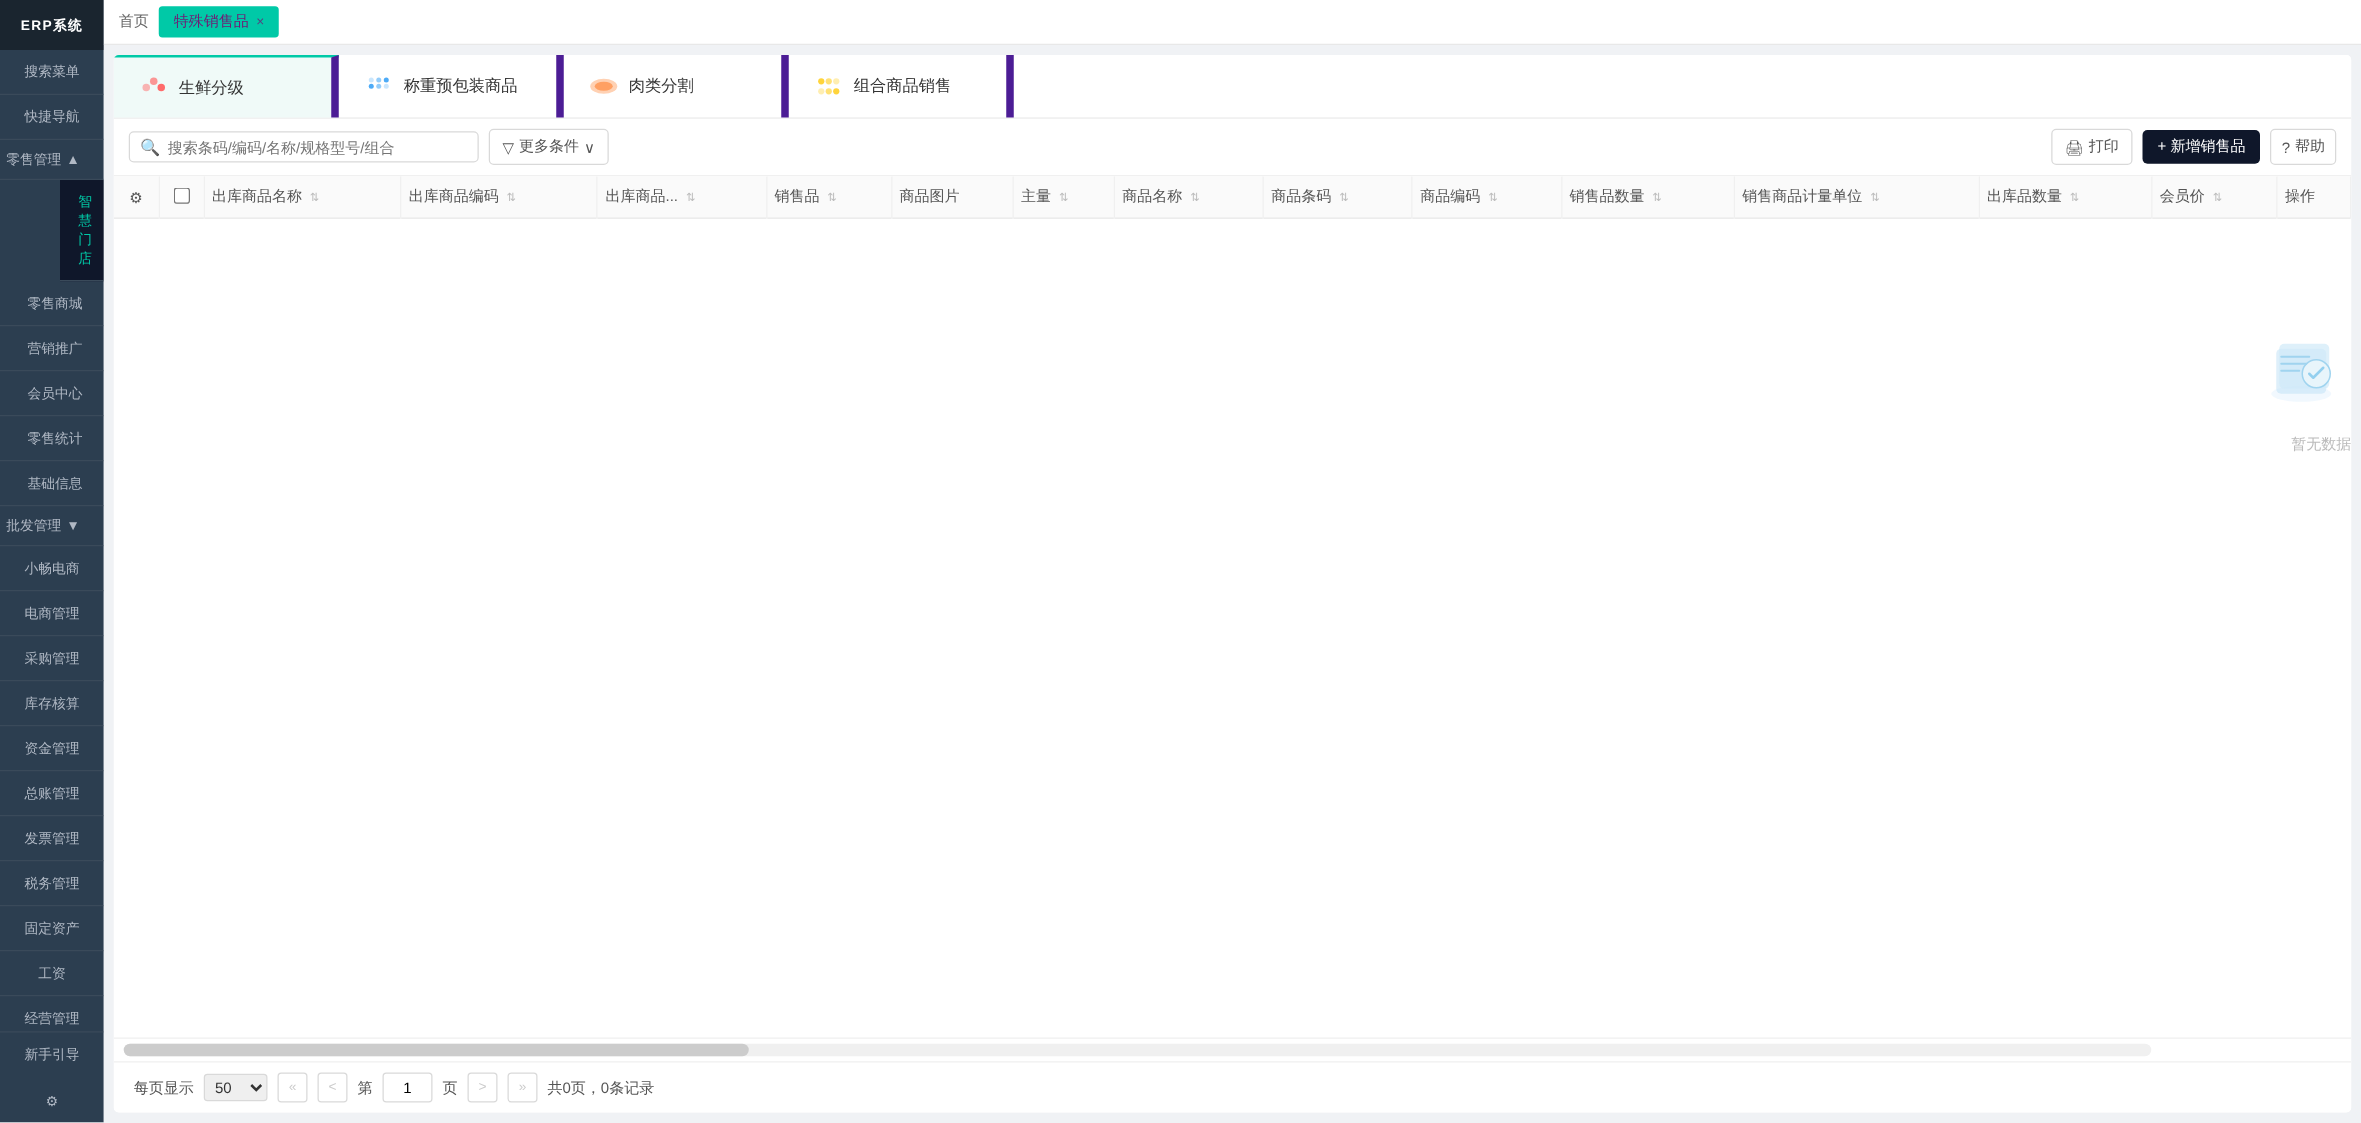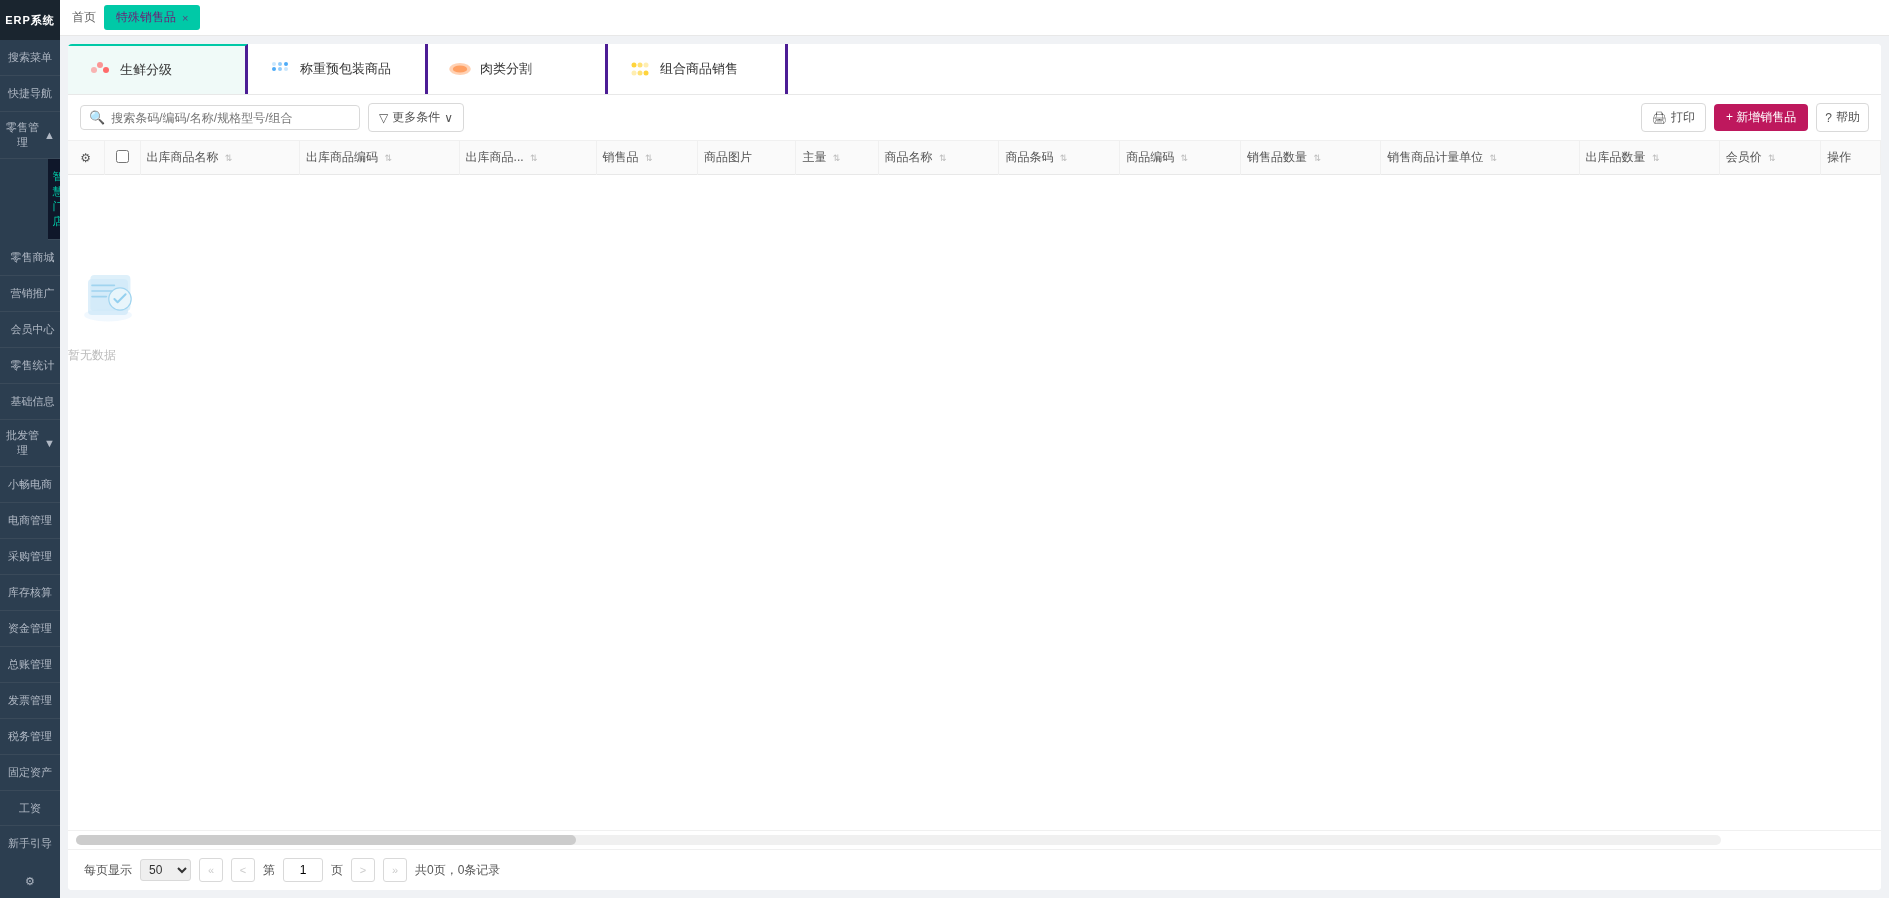--- a/index.html
+++ b/index.html
@@ -1,20 +1,20 @@
 <!DOCTYPE html>
 <html><head>
   <meta charset="utf-8">
   <style>
     * { margin: 0; padding: 0; box-sizing: border-box; }
     body { font-family: "Microsoft YaHei", "PingFang SC", sans-serif; font-size: 12px; background: #f0f2f5; display: flex; height: 898px; overflow: hidden; }
 
     
     .sidebar {
-      width: 60px;
+      width: 83px;
       background: #2c3e50;
       color: #ccc;
       display: flex;
       flex-direction: column;
       height: 100%;
       flex-shrink: 0;
     }
     .sidebar-logo {
       height: 40px;
       background: #1a252f;
@@ -132,21 +132,21 @@
       background: #fff;
       padding: 0;
       flex-shrink: 0;
     }
     .tab-item {
       display: flex;
       align-items: center;
       gap: 8px;
       padding: 12px 20px;
       cursor: pointer;
-      border-right: 3px solid #4c1d95;
+      border-right: 6px solid #4c1d95;
       min-width: 180px;
       position: relative;
       font-size: 13px;
       color: #333;
     }
     .tab-item.active {
       border-top: 2px solid #00c9a7;
       background: #f0faf8;
     }
     .tab-item .tab-icon {
@@ -218,21 +218,21 @@
       cursor: pointer;
       font-size: 12px;
       color: #555;
       background: #fff;
     }
     .add-btn {
       display: flex;
       align-items: center;
       gap: 4px;
       padding: 5px 12px;
-      background: #be185d;
+      background: #0f172a;
       color: #fff;
       border: none;
       border-radius: 4px;
       cursor: pointer;
       font-size: 12px;
     }
     .help-btn {
       display: flex;
       align-items: center;
       gap: 4px;
@@ -274,21 +274,21 @@
       color: #bbb;
       margin-left: 3px;
     }
     .th-checkbox { width: 36px; text-align: center; }
     .th-settings { width: 36px; text-align: center; }
 
     
     .empty-state {
       display: flex;
       flex-direction: column;
-      align-items: flex-start;
+      align-items: flex-end;
       justify-content: center;
       padding: 80px 0;
       color: #bbb;
       font-size: 12px;
     }
     .empty-icon {
       width: 80px;
       height: 80px;
       margin-bottom: 12px;
     }

